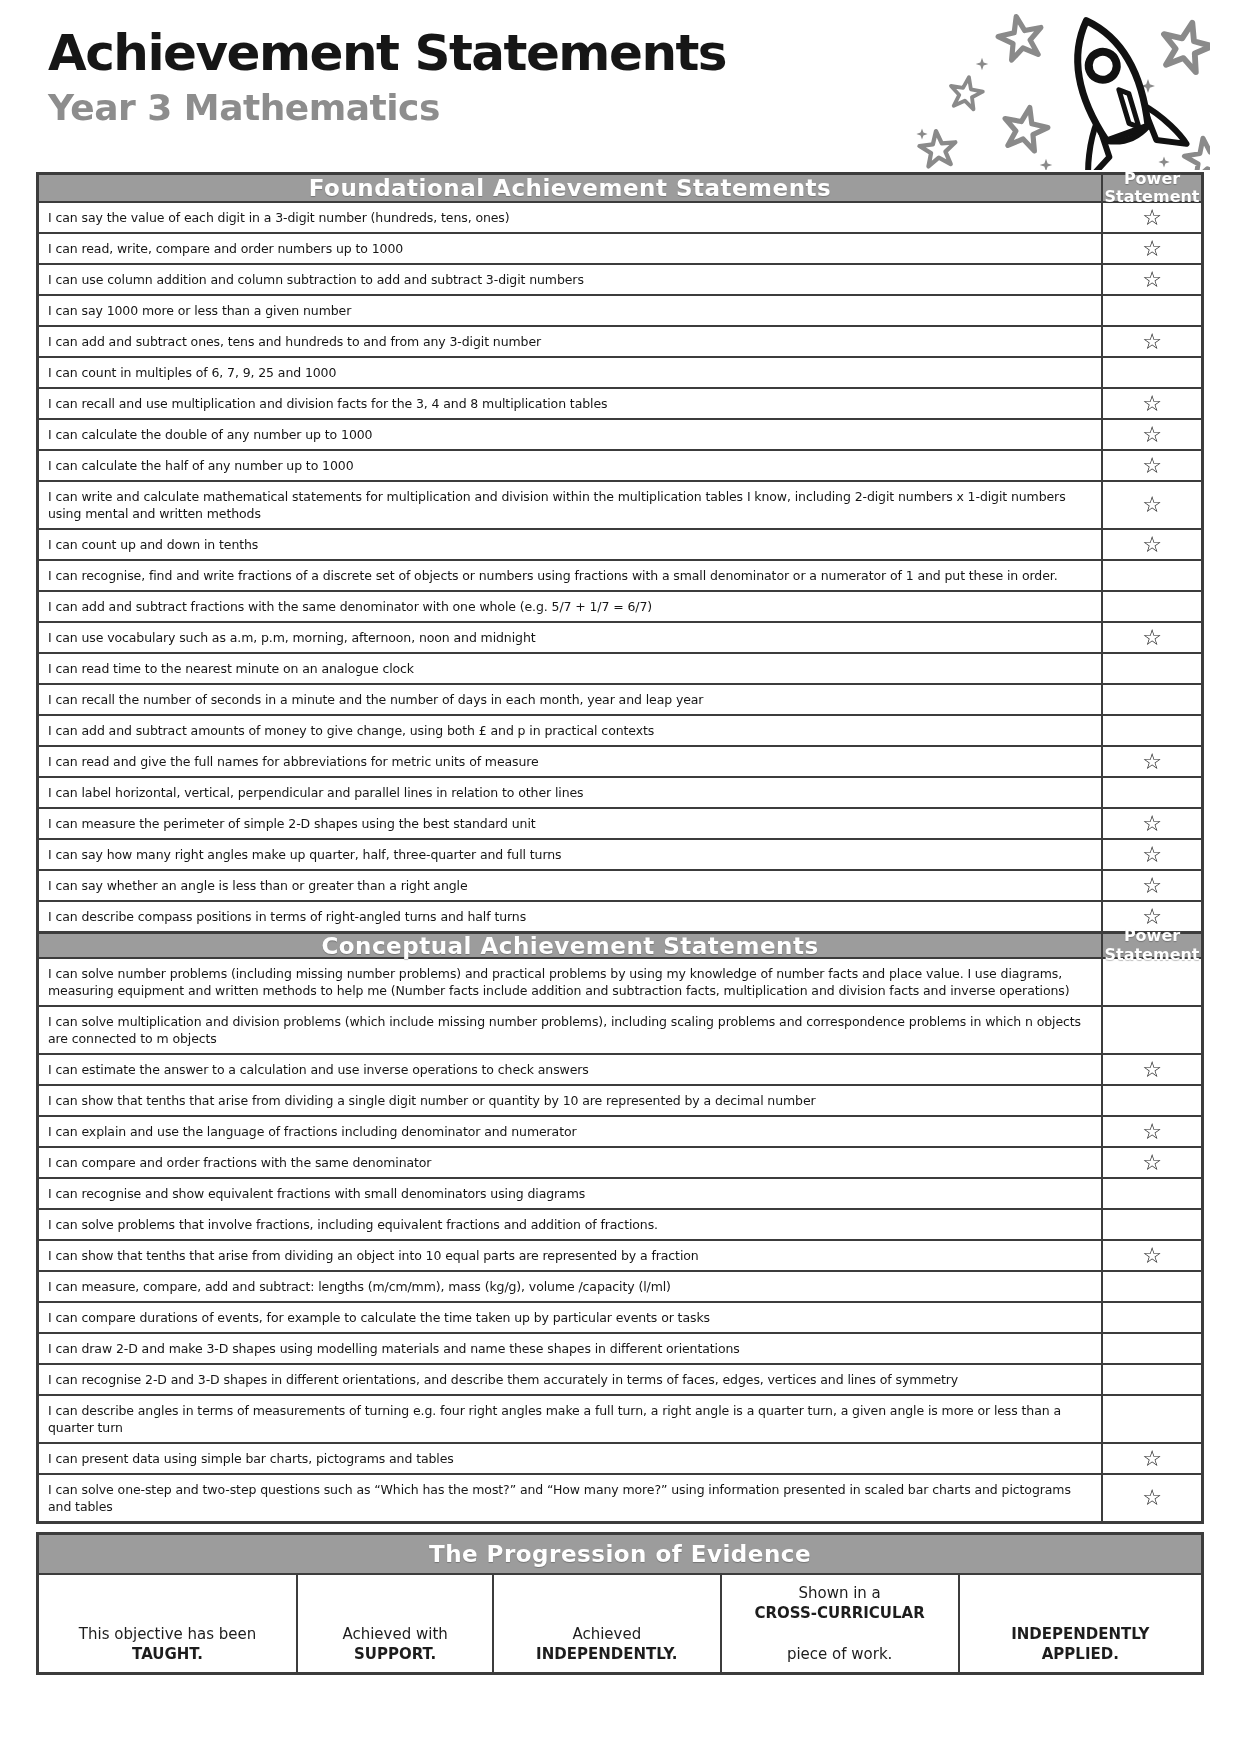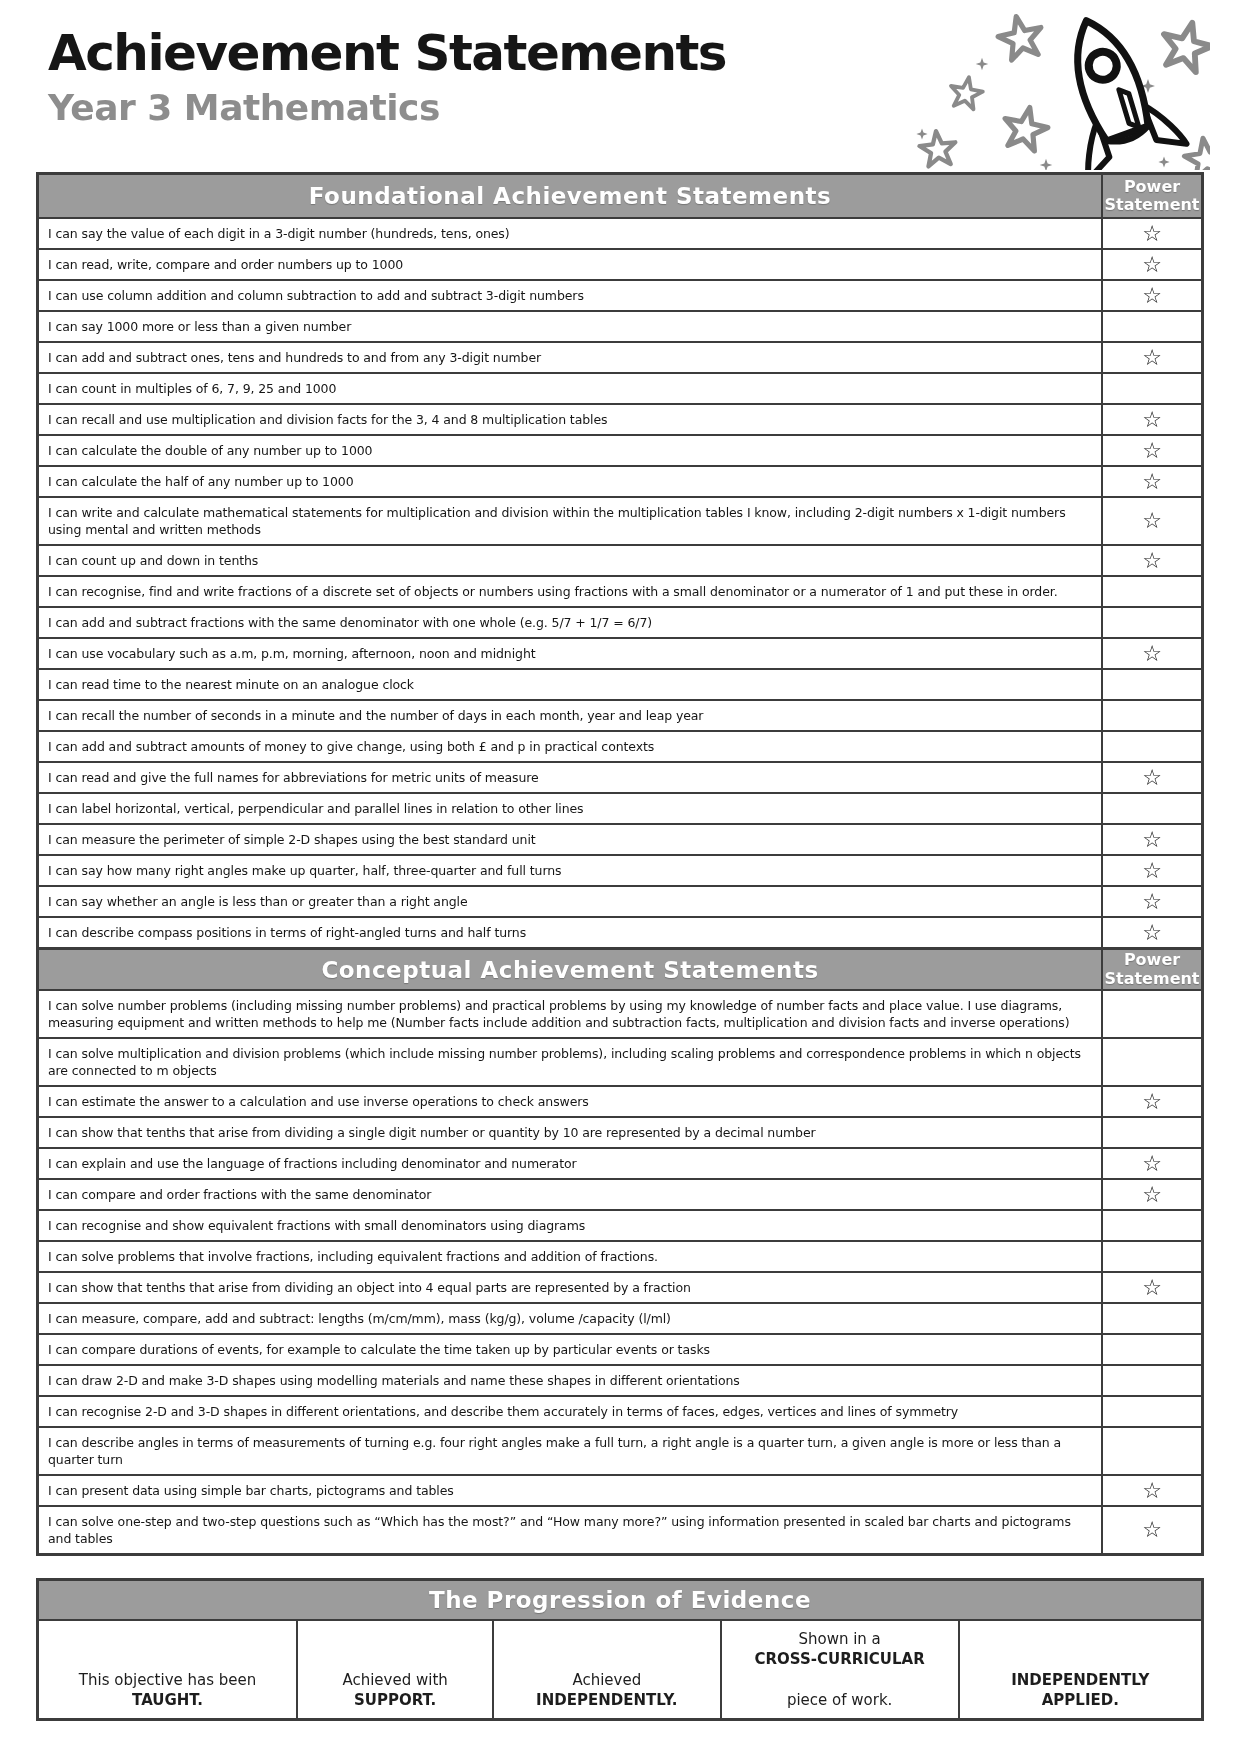--- a/index.html
+++ b/index.html
@@ -22,21 +22,21 @@
   .doc-subtitle {
     font-size: 36px; font-weight: bold; letter-spacing: -0.5px;
     color: #8d8d8d; margin-left: 12px; margin-top: 6px;
   }
   .illustration { position: absolute; top: 2px; right: -6px; width: 392px; height: 168px; }
 
   
   .ach-table { border: 3px solid #3c3c3c; }
   .sec-header {
     display: flex; background: #9c9c9c; color: #ffffff;
-    border-bottom: 2px solid #3c3c3c; height: 44px;
+    border-bottom: 2px solid #3c3c3c; height: 28px;
   }
   .ach-table .sec-header + .sec-header, .sec-header.mid { border-top: 3px solid #3c3c3c; }
   .sec-title {
     flex: 1; display: flex; align-items: center; justify-content: center;
     font-size: 23px; font-weight: bold; letter-spacing: 0.5px;
     text-shadow: 0 1px 1px rgba(0,0,0,0.25);
   }
   .sec-power {
     width: 100px; border-left: 2px solid #3c3c3c;
     display: flex; align-items: center; justify-content: center; text-align: center;
@@ -50,21 +50,21 @@
     flex: 1; padding: 6px 9px; font-size: 12.5px; letter-spacing: -0.1px;
     line-height: 17px; display: flex; align-items: center; color: #161616;
   }
   .t-cell.star {
     width: 100px; border-left: 2px solid #3c3c3c;
     display: flex; align-items: center; justify-content: center;
     font-size: 22px; color: #141414; line-height: 1;
   }
 
   
-  .prog-table { border: 3px solid #3c3c3c; margin-top: 22px; }
+  .prog-table { border: 3px solid #3c3c3c; margin-top: 8px; }
   .prog-header {
     background: #9c9c9c; color: #fff; height: 40px;
     display: flex; align-items: center; justify-content: center;
     font-size: 23px; font-weight: bold; letter-spacing: 0.5px;
     border-bottom: 2px solid #3c3c3c;
     text-shadow: 0 1px 1px rgba(0,0,0,0.25);
   }
   .prog-row { display: flex; min-height: 88px; background: #fff; }
   .p-cell {
     border-right: 2px solid #3c3c3c;
@@ -254,21 +254,21 @@
         </div>
         <div class="t-row">
           <div class="t-cell stmt">I can recognise and show equivalent fractions with small denominators using diagrams</div>
           <div class="t-cell star"></div>
         </div>
         <div class="t-row">
           <div class="t-cell stmt">I can solve problems that involve fractions, including equivalent fractions and addition of fractions.</div>
           <div class="t-cell star"></div>
         </div>
         <div class="t-row">
-          <div class="t-cell stmt">I can show that tenths that arise from dividing an object into 4 equal parts are represented by a fraction</div>
+          <div class="t-cell stmt">I can show that tenths that arise from dividing an object into 10 equal parts are represented by a fraction</div>
           <div class="t-cell star">☆</div>
         </div>
         <div class="t-row">
           <div class="t-cell stmt">I can measure, compare, add and subtract: lengths (m/cm/mm), mass (kg/g), volume /capacity (l/ml)</div>
           <div class="t-cell star"></div>
         </div>
         <div class="t-row">
           <div class="t-cell stmt">I can compare durations of events, for example to calculate the time taken up by particular events or tasks</div>
           <div class="t-cell star"></div>
         </div>

